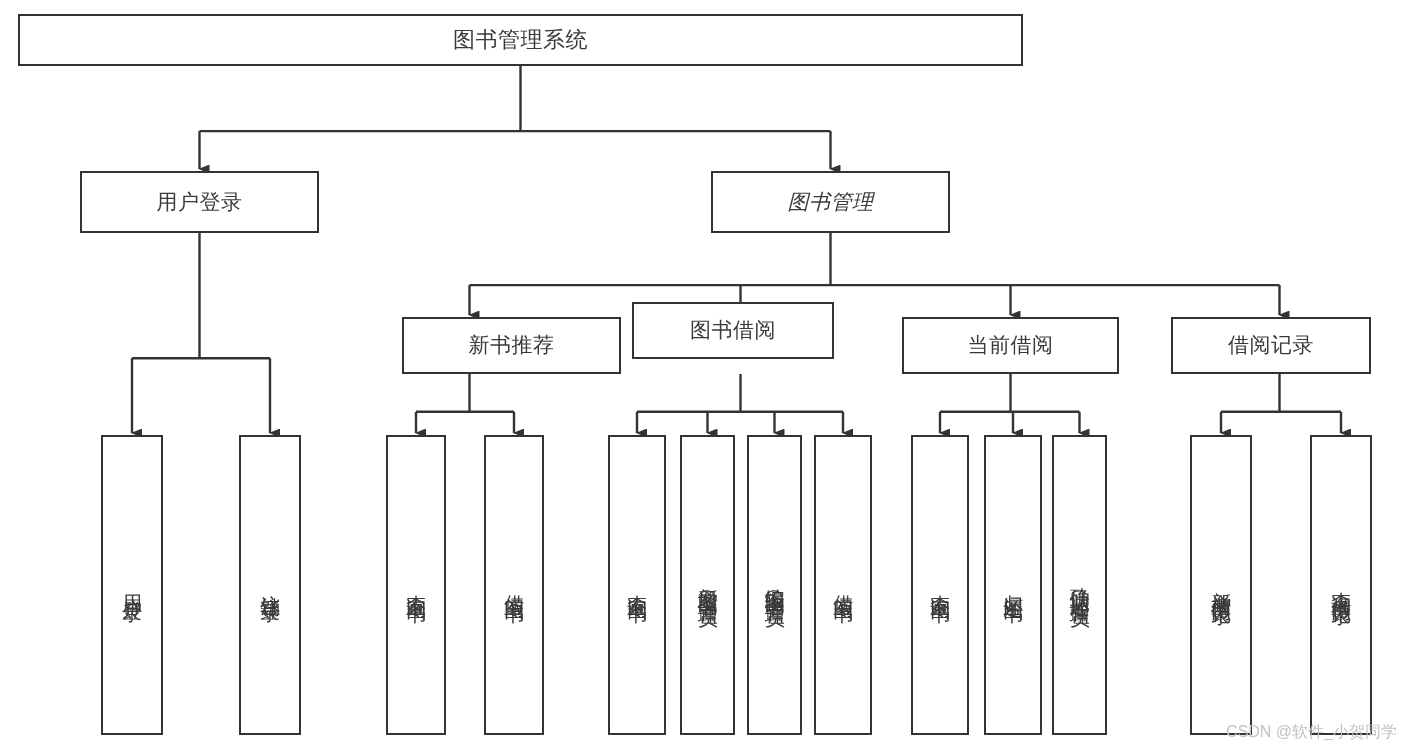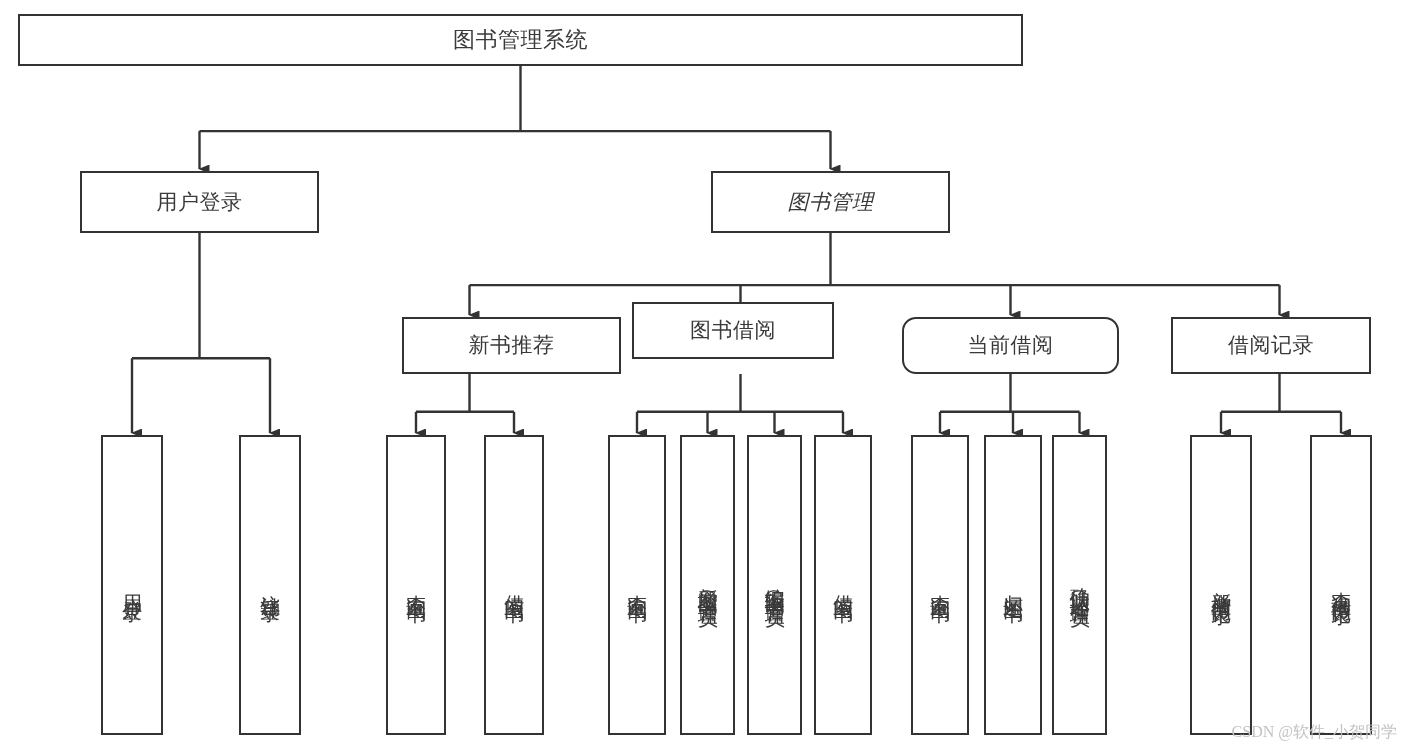--- a/index.html
+++ b/index.html
@@ -56,21 +56,21 @@
   .node.level-1 .node-label { font-size: 21px; }
   .node.level-2 .node-label { font-size: 21px; }
   #watermark {
     position: absolute;
     right: 8px;
     bottom: 4px;
     font-size: 16px;
     color: #c2c2c2;
     z-index: 5;
     white-space: nowrap;
-    font-family: Liberation Serif, serif;
+    font-family: Liberation Sans, sans-serif;
     margin-top: 28px;
   }
 </style>
 </head>
 <body>
 
 <div id="diagram-root">
 
   <svg id="connector-layer" viewBox="0 0 1405 747" width="1405" height="747" xmlns="http://www.w3.org/2000/svg">
     <defs>
@@ -124,21 +124,21 @@
       </div>
       <div class="node level-1" style="left: 711px; top: 171px; width: 239px; height: 62px; font-style: italic;">
         <span class="node-label">图书管理</span>
       </div>
       <div class="node level-2" style="left: 360px; top: 317px; width: 219px; height: 57px; margin-left: 42px;">
         <span class="node-label">新书推荐</span>
       </div>
       <div class="node level-2" style="left: 632px; top: 302px; width: 202px; height: 57px;">
         <span class="node-label">图书借阅</span>
       </div>
-      <div class="node level-2" style="left: 902px; top: 317px; width: 217px; height: 57px; border-radius: 14px;">
+      <div class="node level-2" style="left: 902px; top: 317px; width: 217px; height: 57px;">
         <span class="node-label">当前借阅</span>
       </div>
       <div class="node level-2" style="left: 1171px; top: 317px; width: 200px; height: 57px;">
         <span class="node-label">借阅记录</span>
       </div>
       <div class="node level-3 leaf" style="left: 101px; top: 435px; width: 62px; height: 300px;">
         <span class="node-label">用户登录</span>
       </div>
       <div class="node level-3 leaf" style="left: 239px; top: 435px; width: 62px; height: 300px;">
         <span class="node-label">注销登录</span>

